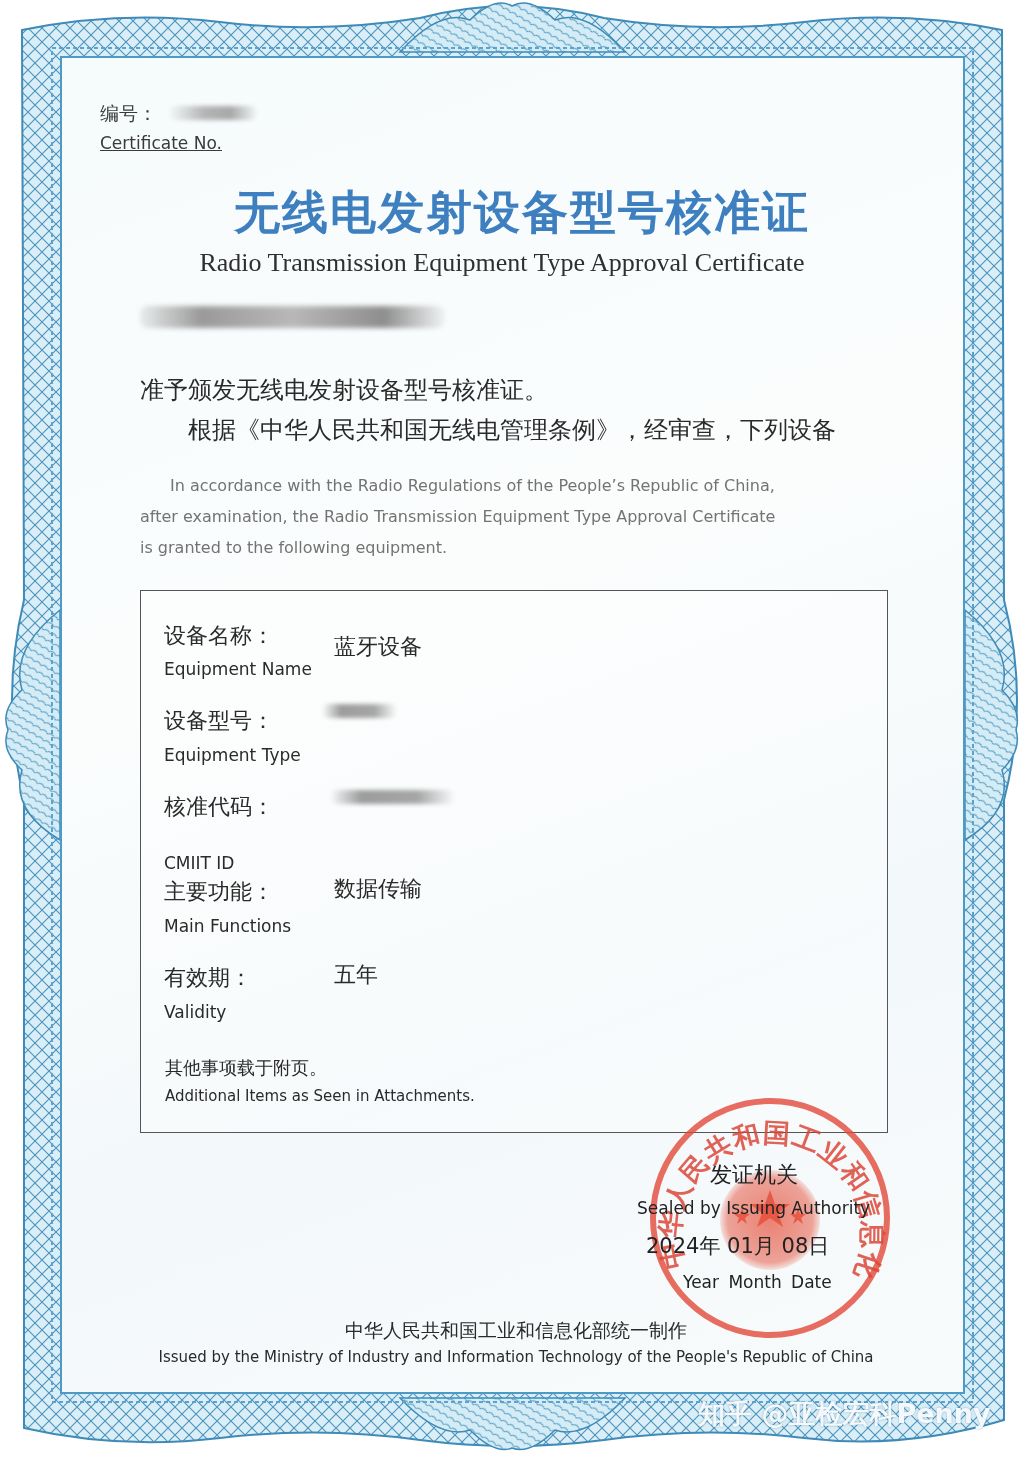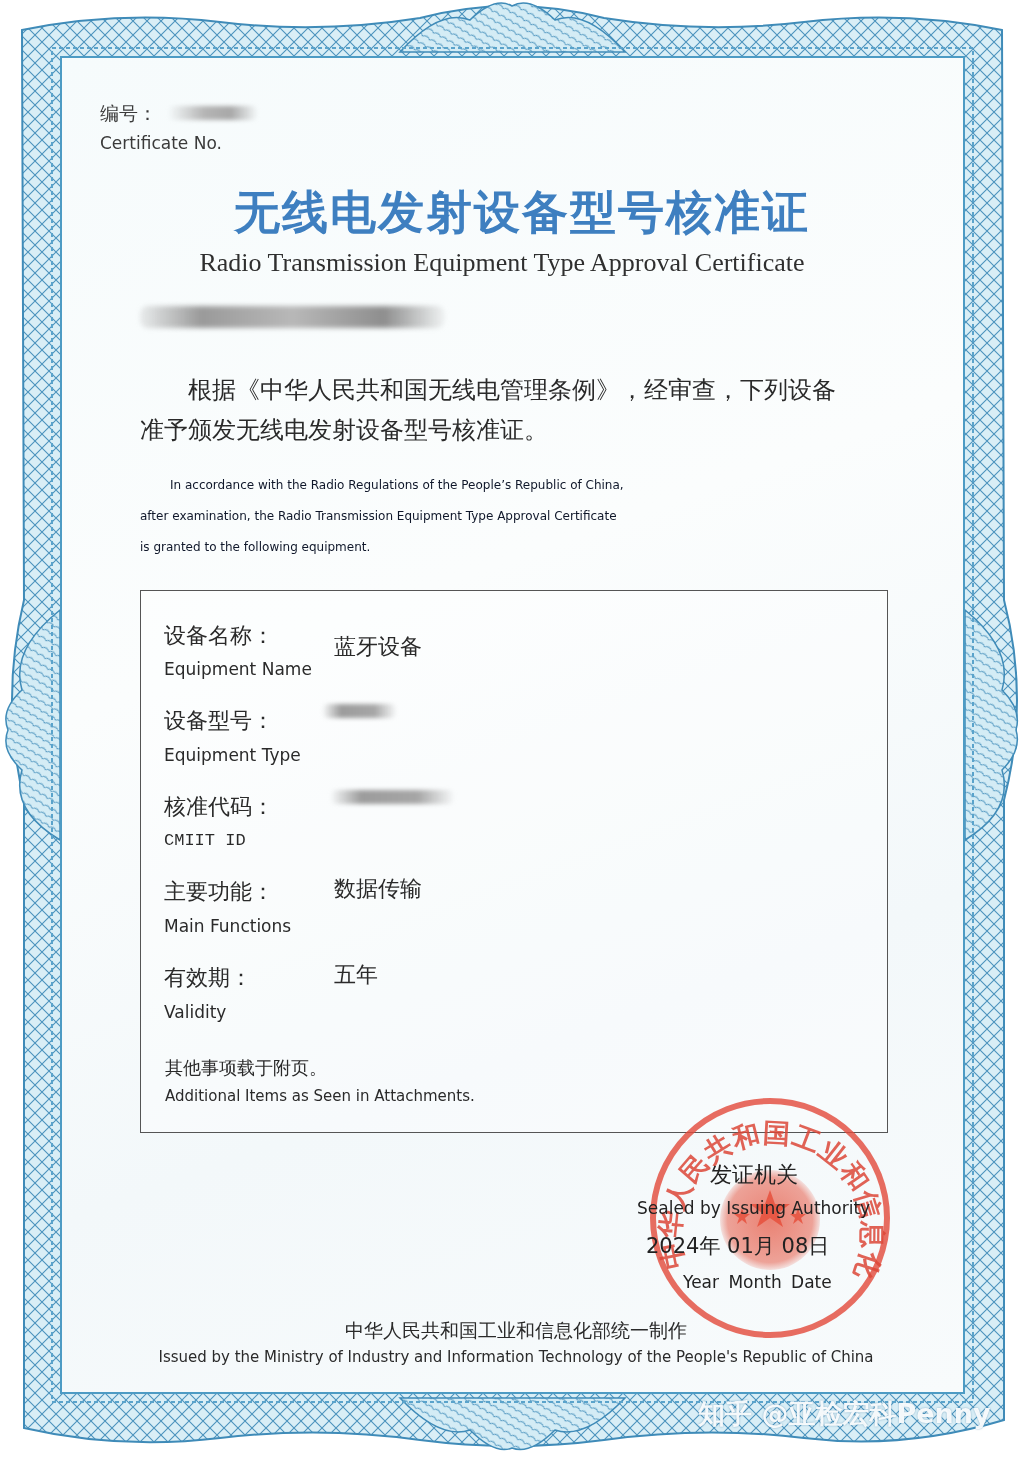--- a/index.html
+++ b/index.html
@@ -30,21 +30,21 @@
       border: 2px solid #4d9bc4;
       box-sizing: border-box;
       z-index: 1;
     }
     .abs { position: absolute; z-index: 2; }
 
     .cert-no-label { left: 100px; top: 101px; font-size: 19px; color: #3a3a3a; }
     .cert-no-value { left: 168px; top: 106px; width: 90px; height: 14px;
       background: linear-gradient(90deg, rgba(180,180,180,0) 0%, #b5b5b5 40%, #a8a8a8 70%, rgba(180,180,180,0) 100%);
       filter: blur(2px); border-radius: 6px; }
-    .cert-no-en { left: 100px; top: 133px; font-size: 17px; color: #3a3a3a; }
+    .cert-no-en { left: 100px; top: 133px; font-size: 17px; color: #3a3a3a; text-decoration: underline; }
 
     .title-cn {
       left: 0; width: 1024px; top: 182px; text-align: center;
       font-family: "DejaVu Serif", "Liberation Serif", serif;
       font-size: 46px; font-weight: bold; color: #3e7fc0;
       letter-spacing: 2px;
       padding-left: 10px;
     }
     .title-en {
       left: 0; width: 1004px; top: 248px; text-align: center;
@@ -56,21 +56,21 @@
       background: linear-gradient(90deg, rgba(170,170,170,0.2) 0%, #9a9a9a 20%, #b8b8b8 50%, #8e8e8e 80%, rgba(170,170,170,0.1) 100%);
       filter: blur(2.5px); border-radius: 8px;
     }
     .para-cn {
       left: 140px; top: 370px; width: 750px;
       font-size: 24px; line-height: 40px; color: #2a2a2a;
     }
     .para-cn .indent { display: inline-block; width: 48px; }
     .para-en {
       left: 140px; top: 470px; width: 750px;
-      font-size: 12px; line-height: 31px; color: #0f172a;
+      font-size: 16px; line-height: 31px; color: #737373;
     }
     .para-en .indent { display: inline-block; width: 30px; }
 
     .info-box {
       left: 140px; top: 590px; width: 748px; height: 543px;
       border: 1.5px solid #555;
       box-sizing: border-box;
       background: rgba(255,255,255,0.35);
     }
     .field-label-cn { font-size: 22px; color: #2a2a2a; }
@@ -153,41 +153,41 @@
 <div class="abs cert-no-label">编号：</div>
 <div class="abs cert-no-value"></div>
 <div class="abs cert-no-en">Certificate No.</div>
 
 <div class="abs title-cn">无线电发射设备型号核准证</div>
 <div class="abs title-en">Radio Transmission Equipment Type Approval Certificate</div>
 
 <div class="abs holder-redacted"></div>
 
 <div class="abs para-cn">
+  <div>准予颁发无线电发射设备型号核准证。</div>
   <div><span class="indent"></span><span>根据《中华人民共和国无线电管理条例》，经审查，下列设备</span></div>
-  <div>准予颁发无线电发射设备型号核准证。</div>
 </div>
 <div class="abs para-en">
   <div><span class="indent"></span><span>In accordance with the Radio Regulations of the People’s Republic of China,</span></div>
   <div>after examination, the Radio Transmission Equipment Type Approval Certificate</div>
   <div>is granted  to the following equipment.</div>
 </div>
 
 <div class="abs info-box"></div>
 
 <div class="abs field-label-cn" style="left:164px; top:621px;">设备名称：</div>
 <div class="abs field-label-en" style="left:164px; top:659px;">Equipment Name</div>
 <div class="abs field-value" style="left:322px; top:632px;">蓝牙设备</div>
 
 <div class="abs field-label-cn" style="left:164px; top:706px;">设备型号：</div>
 <div class="abs field-label-en" style="left:164px; top:745px;">Equipment Type</div>
 <div class="abs redact" style="left:322px; top:704px; width:75px;"></div>
 
 <div class="abs field-label-cn" style="left:164px; top:792px;">核准代码：</div>
-<div class="abs field-label-en" style="left:164px; top:831px;font-family:Liberation Mono, monospace;">CMIIT ID</div>
+<div class="abs field-label-en" style="left:164px; top:853px;">CMIIT ID</div>
 <div class="abs redact" style="left:330px; top:790px; width:125px;"></div>
 
 <div class="abs field-label-cn" style="left:164px; top:877px;">主要功能：</div>
 <div class="abs field-label-en" style="left:164px; top:916px;">Main Functions</div>
 <div class="abs field-value" style="left:322px; top:874px;">数据传输</div>
 
 <div class="abs field-label-cn" style="left:164px; top:963px;">有效期：</div>
 <div class="abs field-label-en" style="left:164px; top:1002px;">Validity</div>
 <div class="abs field-value" style="left:322px; top:960px;">五年</div>
 

